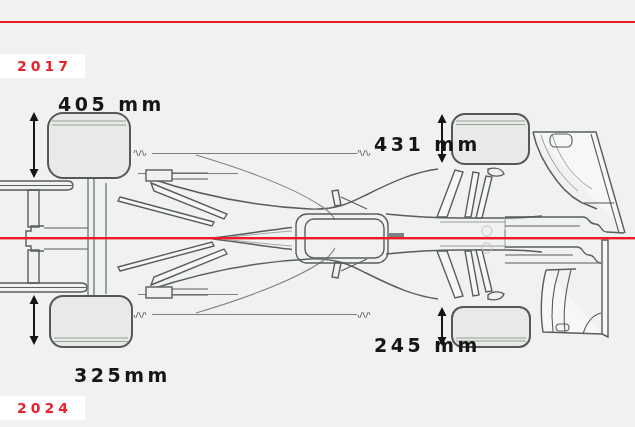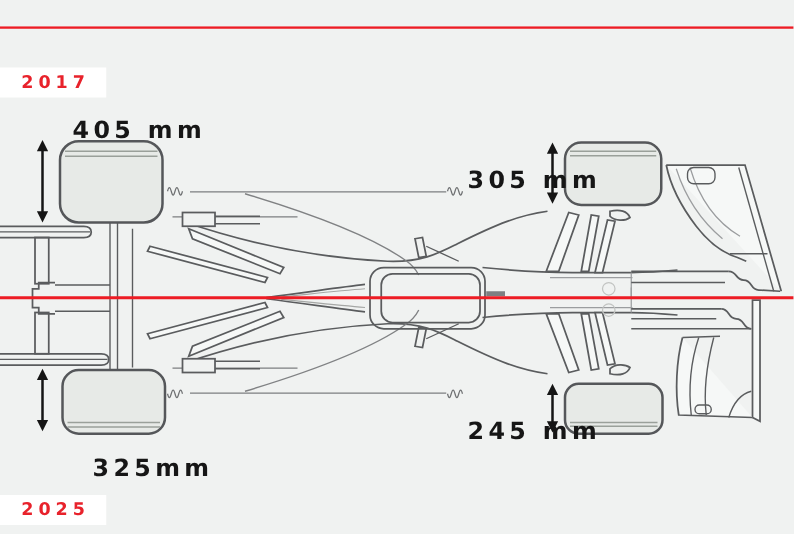--- a/index.html
+++ b/index.html
@@ -169,20 +169,20 @@
     </g>
 
     <rect x="0" y="0" width="635" height="2" fill="#ed1c24"></rect>
     <rect x="0" y="216" width="635" height="2.4" fill="#ed1c24"></rect>
   </svg>
 
   <div class="year-band band-2017">
     <span>2017</span>
   </div>
   <div class="year-band band-2016">
-    <span>2025</span>
+    <span>2024</span>
   </div>
 
   <div class="measure-label lbl-405">405 mm</div>
-  <div class="measure-label lbl-305">305 mm</div>
+  <div class="measure-label lbl-305">431 mm</div>
   <div class="measure-label lbl-325">325mm</div>
   <div class="measure-label lbl-245">245 mm</div>
 </div>
 
 </body></html>

